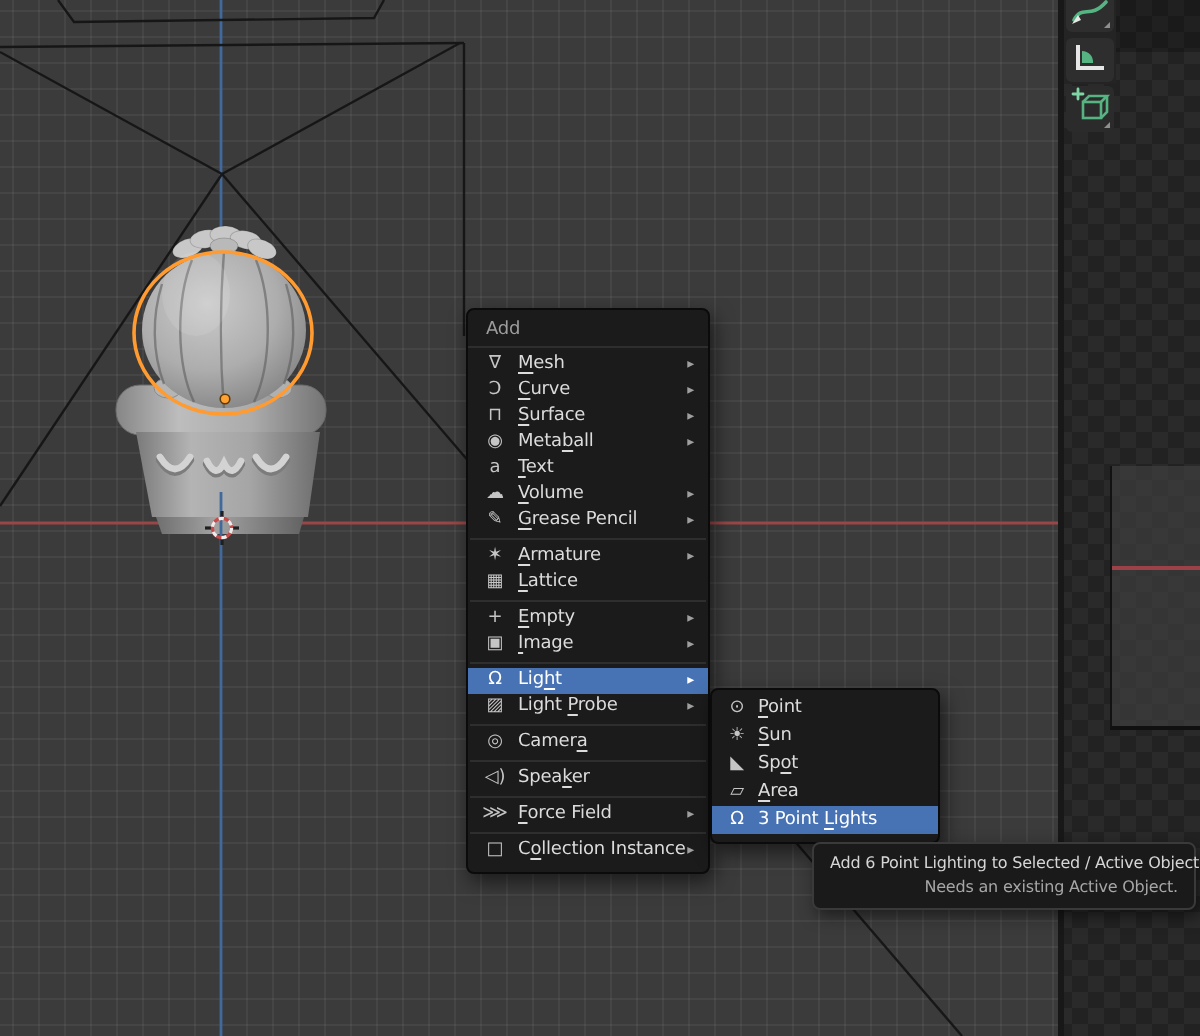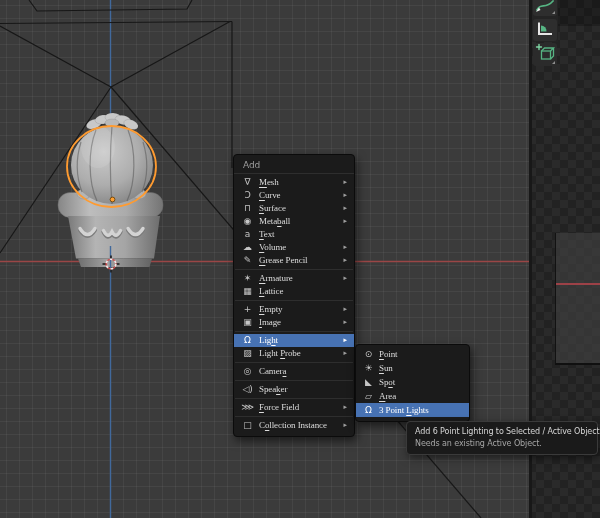--- a/index.html
+++ b/index.html
@@ -31,38 +31,38 @@
     background:rgba(64,64,64,.62);border-left:1px solid #121212;border-bottom:2px solid #101010;}
   .side-panel .redline{position:absolute;left:0;top:50px;width:100%;height:2px;background:#9c4147;}
   
   .menu{position:absolute;background:#1b1b1b;border:1px solid #0b0b0b;border-radius:4px;
     box-shadow:2px 4px 10px rgba(0,0,0,.55);box-sizing:border-box;
     font-size:9px;letter-spacing:-0.1px;color:#dcdcdc;padding:2px 0 4px 0;}
   .menu-header{height:16px;line-height:16px;padding:0 9px;color:#9c9c9c;
     border-bottom:1px solid #2e2e2e;margin-bottom:2px;}
   .menu-item{display:flex;align-items:center;height:13px;padding:0 7px;cursor:default;}
   .menu-item .mi-icon{width:13px;font-size:9px;color:#c5c5c5;text-align:center;flex:none;line-height:13px;}
-  .menu-item .mi-label{margin-left:5px;white-space:nowrap;line-height:13px;font-family:Liberation Serif, serif;}
+  .menu-item .mi-label{margin-left:5px;white-space:nowrap;line-height:13px;}
   .menu-item .mi-arrow{margin-left:auto;color:#9f9f9f;font-size:7px;line-height:13px;}
   .menu-item.hl{background:var(--hl,#4772b3);color:#ffffff;}
   .menu-item.hl .mi-icon,.menu-item.hl .mi-arrow{color:#ffffff;}
   .menu-item u{text-decoration:underline;text-underline-offset:1.5px;}
   .menu-sep{height:5px;display:flex;align-items:center;padding:0 1px;}
   .menu-sep::after{content:"";flex:1;height:1px;background:#2e2e2e;}
   #add-menu{left:233px;top:154px;width:122px;}
   #light-submenu{left:355px;top:344px;width:115px;}
   #light-submenu .menu-item{height:14px;}
   #light-submenu .menu-item .mi-icon{width:11px;}
   
   .tooltip{position:absolute;left:406px;top:421px;width:192px;box-sizing:border-box;
     background:#1a1a1a;border:1px solid #3a3a3a;border-radius:4px;
     box-shadow:2px 3px 8px rgba(0,0,0,.5);padding:4px 8px;
     font-size:8px;letter-spacing:-0.1px;line-height:12px;white-space:nowrap;}
   .tooltip .tl1{color:#d6d6d6;}
-  .tooltip .tl2{color:#a6a6a6;}
+  .tooltip .tl2{color:#a6a6a6;text-align:right;}
 </style>
 </head>
 <body>
 
 <div class="stage">
 
   <div class="viewport">
     <svg width="529" height="518" viewBox="0 0 529 518">
       <defs>
         <radialGradient id="bulbGrad" cx="40%" cy="33%" r="78%">

